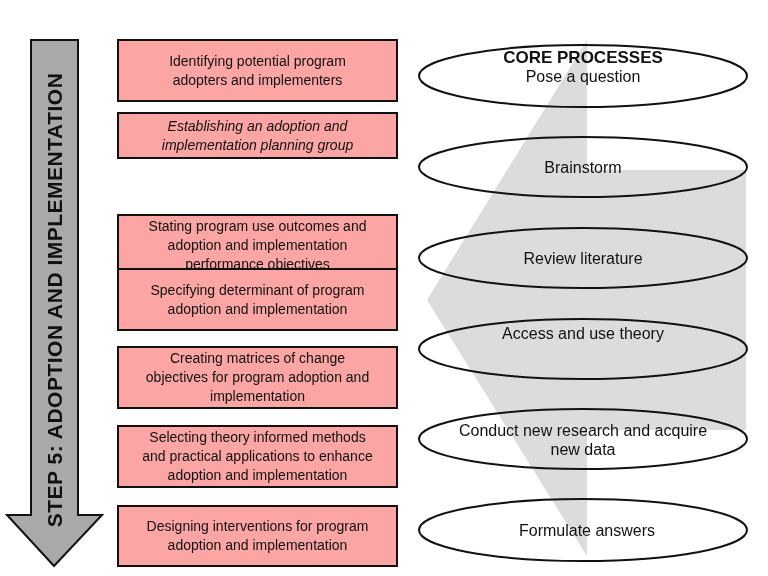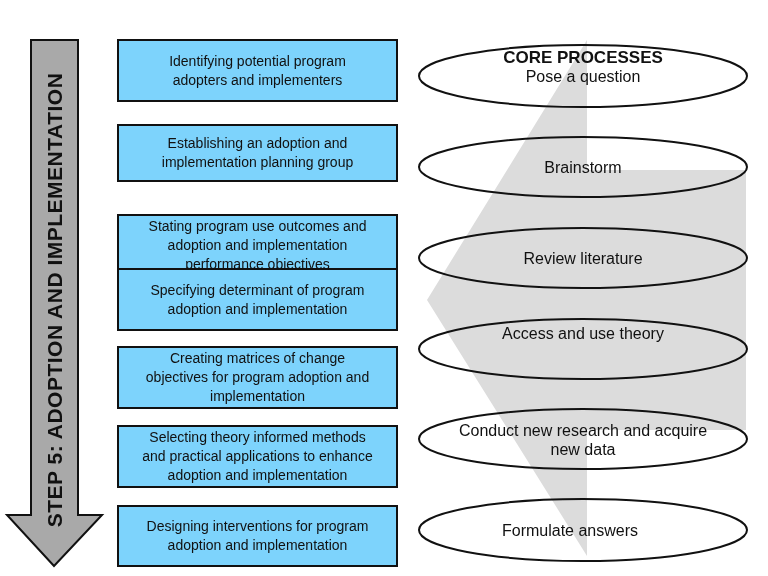--- a/index.html
+++ b/index.html
@@ -1,21 +1,21 @@
 <!DOCTYPE html>
 <html><head>
 <meta charset="utf-8">
 <style>
   html, body { margin: 0; padding: 0; background: #ffffff; }
   body { width: 768px; height: 576px; position: relative; overflow: hidden;
          font-family: "Liberation Sans", "DejaVu Sans", sans-serif; color: #111; }
   .header { position: absolute; top: 8px; font-weight: bold; font-size: 17px; text-align: center; margin-top: 40px; }
   #bg { position: absolute; left: 0; top: 0; }
   .task-box { position: absolute; left: 117px; width: 281px; border: 2px solid #111;
-              background: #7dd3fc; box-sizing: border-box; display: flex; align-items: center;
+              background: #fca5a5; box-sizing: border-box; display: flex; align-items: center;
               justify-content: center; text-align: center; font-size: 14px; line-height: 19px;
               padding: 0 22px; }
   .proc-label { position: absolute; width: 300px; text-align: center; font-size: 16px; line-height: 19px;
                 display: flex; align-items: center; justify-content: center; }
   .step-label { position: absolute; left: 55px; top: 300px; transform: translate(-50%, -50%) rotate(-90deg);
                 white-space: nowrap; font-weight: bold; font-size: 21px; letter-spacing: 0.5px; color: #111; }
 </style>
 </head>
 <body>
 
@@ -34,25 +34,25 @@
     <ellipse cx="583" cy="530" rx="164" ry="31"></ellipse>
   </g>
 </svg>
 
 <div class="header" style="left:200px; width:120px;">TASKS</div>
 <div class="header" style="left:483px; width:200px;">CORE PROCESSES</div>
 
 <div class="step-label">STEP 5: ADOPTION AND IMPLEMENTATION</div>
 
 <div class="task-box" style="top:39px; height:63px;">Identifying potential program adopters and implementers</div>
-<div class="task-box" style="top:124px; height:58px;">Establishing an adoption and implementation planning group</div>
+<div class="task-box" style="top:112px; height:47px;font-style:italic;">Establishing an adoption and implementation planning group</div>
 <div class="task-box" style="top:190px; height:63px;margin-top:24px;">Stating program use outcomes and adoption and implementation performance objectives</div>
 <div class="task-box" style="top:268px; height:63px;">Specifying determinant of program adoption and implementation</div>
 <div class="task-box" style="top:346px; height:63px;">Creating matrices of change objectives for program adoption and implementation</div>
 <div class="task-box" style="top:425px; height:63px;">Selecting theory informed methods and practical applications to enhance adoption and implementation</div>
 <div class="task-box" style="top:505px; height:62px;">Designing interventions for program adoption and implementation</div>
 
 <div class="proc-label" style="left:433px; top:62px; height:28px;">Pose a question</div>
 <div class="proc-label" style="left:433px; top:153px; height:28px;">Brainstorm</div>
 <div class="proc-label" style="left:433px; top:244px; height:28px;">Review literature</div>
 <div class="proc-label" style="left:433px; top:319px; height:28px;">Access and use theory</div>
 <div class="proc-label" style="left:458px; top:420px; height:40px; width:250px;">Conduct new research and acquire new data</div>
-<div class="proc-label" style="left:420px; top:516px; height:28px;">Formulate answers</div>
+<div class="proc-label" style="left:437px; top:516px; height:28px;">Formulate answers</div>
 
 </body></html>

